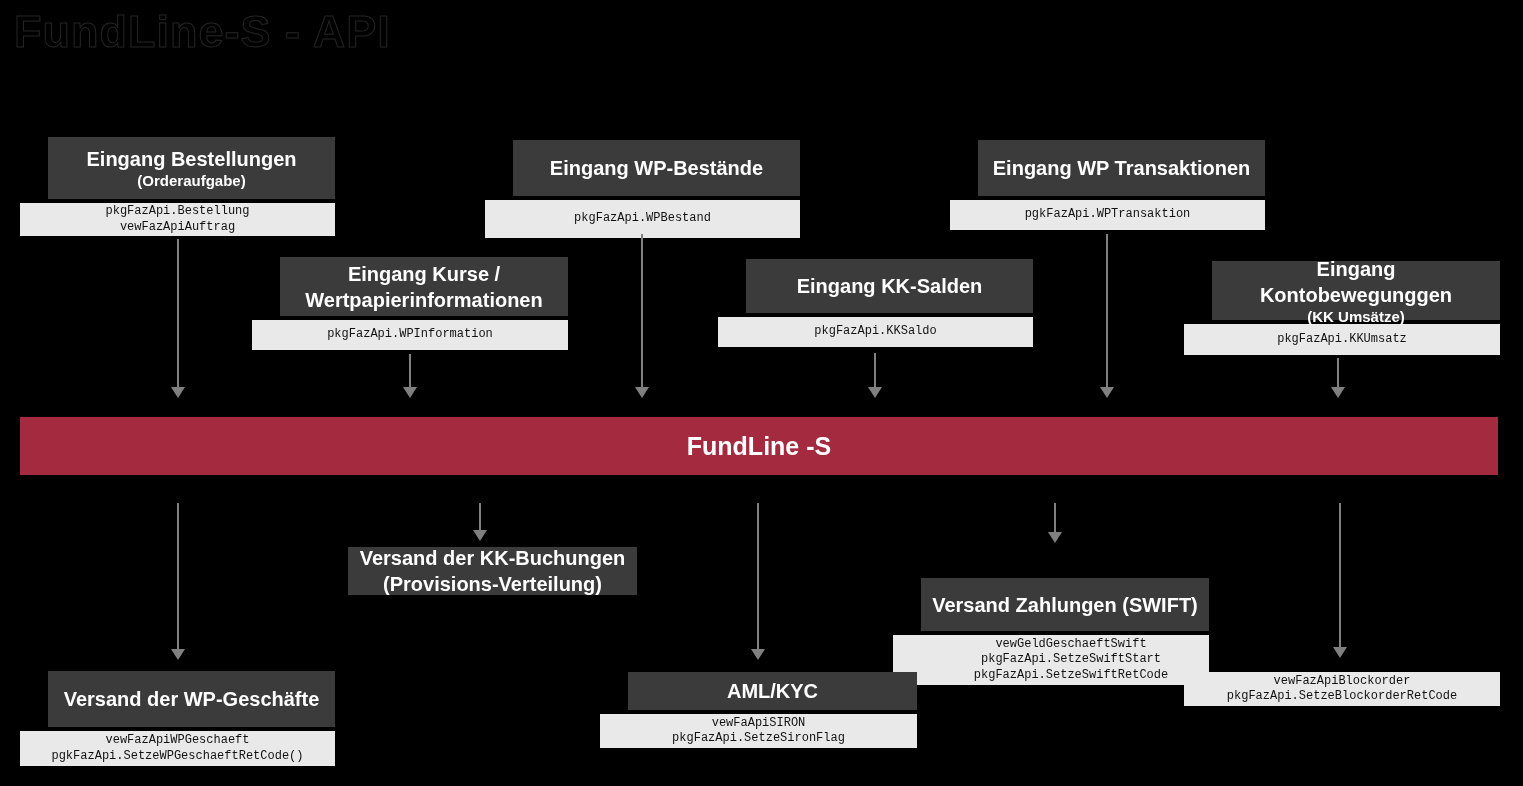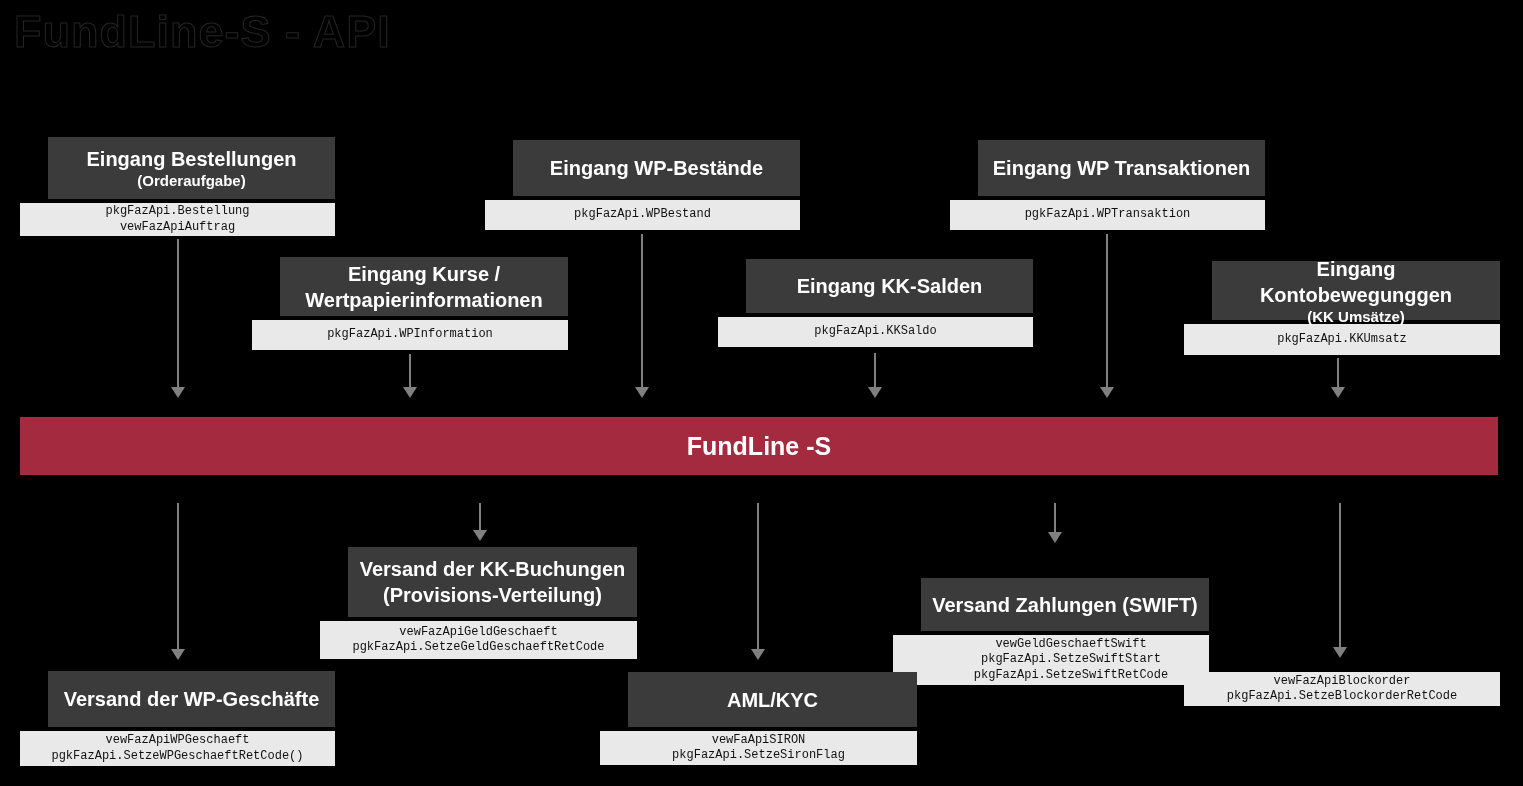--- a/index.html
+++ b/index.html
@@ -73,21 +73,21 @@
     <div class="sub" style="height:33px;">
       <div>pkgFazApi.Bestellung</div>
       <div>vewFazApiAuftrag</div>
     </div>
   </div>
 
   <div class="box" style="left:485px;top:140px;width:315px;">
     <div class="hdr" style="height:56px;">
       <div class="t">Eingang WP-Bestände</div>
     </div>
-    <div class="sub" style="height:30px;">
+    <div class="sub" style="height:38px;">
       <div>pkgFazApi.WPBestand</div>
     </div>
   </div>
 
   <div class="box" style="left:950px;top:140px;width:315px;">
     <div class="hdr" style="height:56px;">
       <div class="t">Eingang WP Transaktionen</div>
     </div>
     <div class="sub" style="height:30px;">
       <div>pgkFazApi.WPTransaktion</div>
@@ -118,26 +118,22 @@
       <div class="st">(KK Umsätze)</div>
     </div>
     <div class="sub" style="height:31px;">
       <div>pkgFazApi.KKUmsatz</div>
     </div>
   </div>
 
   <div class="bar" style="left:20px;top:417px;width:1478px;height:58px;">FundLine -S</div>
 
   <div class="box" style="left:320px;top:547px;width:317px;">
-    <div class="hdr" style="height:70px;">
+    <div class="hdr" style="height:48px;">
       <div class="t">Versand der KK-Buchungen (Provisions-Verteilung)</div>
-    </div>
-    <div class="sub" style="height:38px;">
-      <div>vewFazApiGeldGeschaeft</div>
-      <div>pgkFazApi.SetzeGeldGeschaeftRetCode</div>
     </div>
   </div>
 
   <div class="box" style="left:893px;top:578px;width:316px;">
     <div class="hdr" style="height:53px;">
       <div class="t">Versand Zahlungen (SWIFT)</div>
     </div>
     <div class="sub" style="height:50px;padding-left:44px;">
       <div>vewGeldGeschaeftSwift</div>
       <div>pkgFazApi.SetzeSwiftStart</div>
@@ -149,21 +145,21 @@
     <div class="hdr" style="height:56px;">
       <div class="t">Versand der WP-Geschäfte</div>
     </div>
     <div class="sub" style="height:35px;">
       <div>vewFazApiWPGeschaeft</div>
       <div>pgkFazApi.SetzeWPGeschaeftRetCode()</div>
     </div>
   </div>
 
   <div class="box" style="left:600px;top:672px;width:317px;">
-    <div class="hdr" style="height:55px;">
+    <div class="hdr" style="height:38px;">
       <div class="t">AML/KYC</div>
     </div>
     <div class="sub" style="height:34px;">
       <div>vewFaApiSIRON</div>
       <div>pkgFazApi.SetzeSironFlag</div>
     </div>
   </div>
 
   <div class="box" style="left:1184px;top:668px;width:316px;">
     <div class="sub" style="height:34px;">

